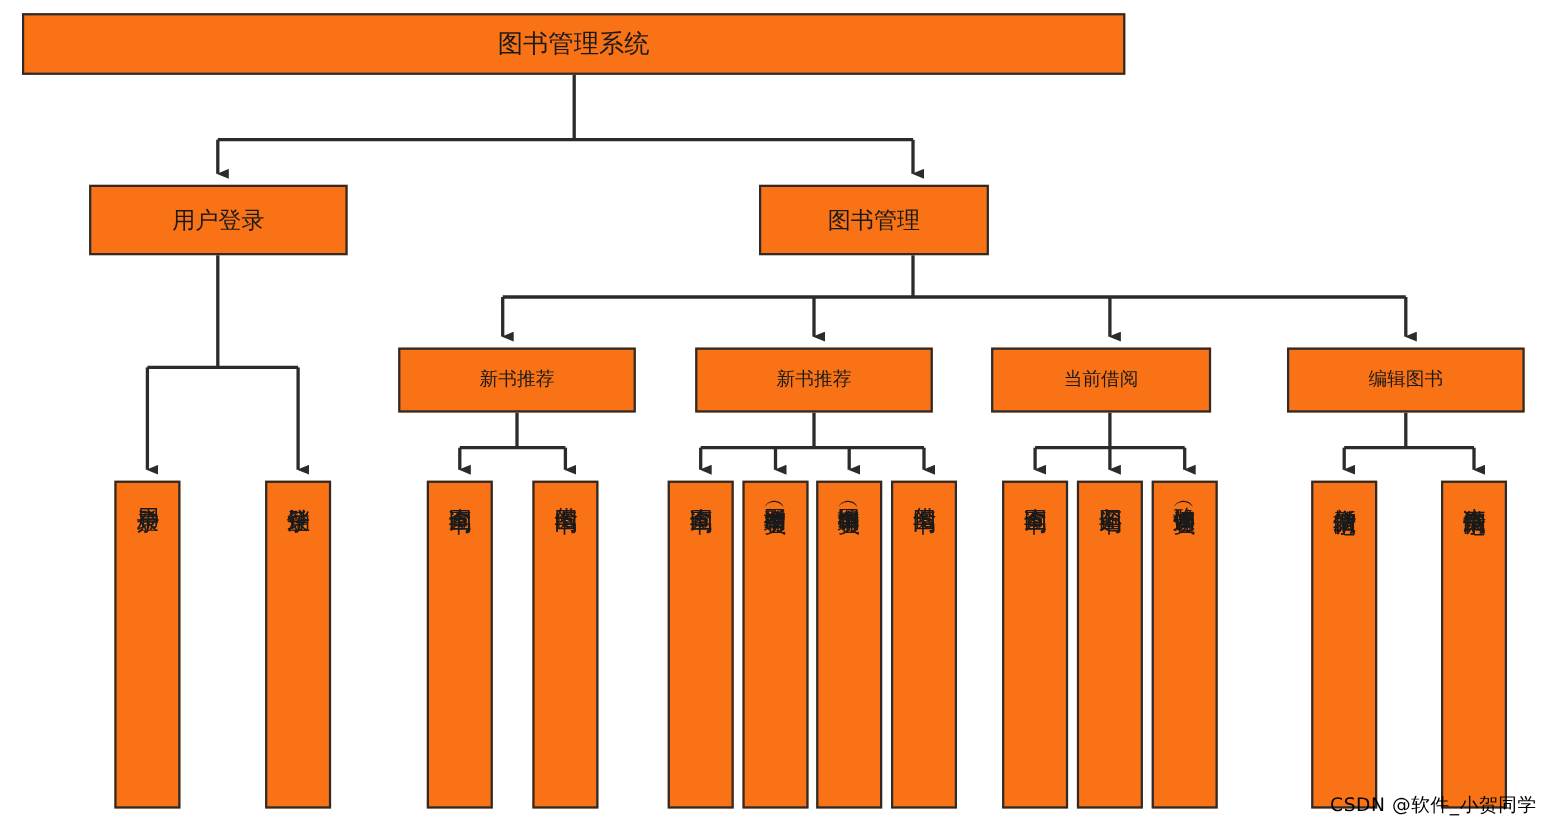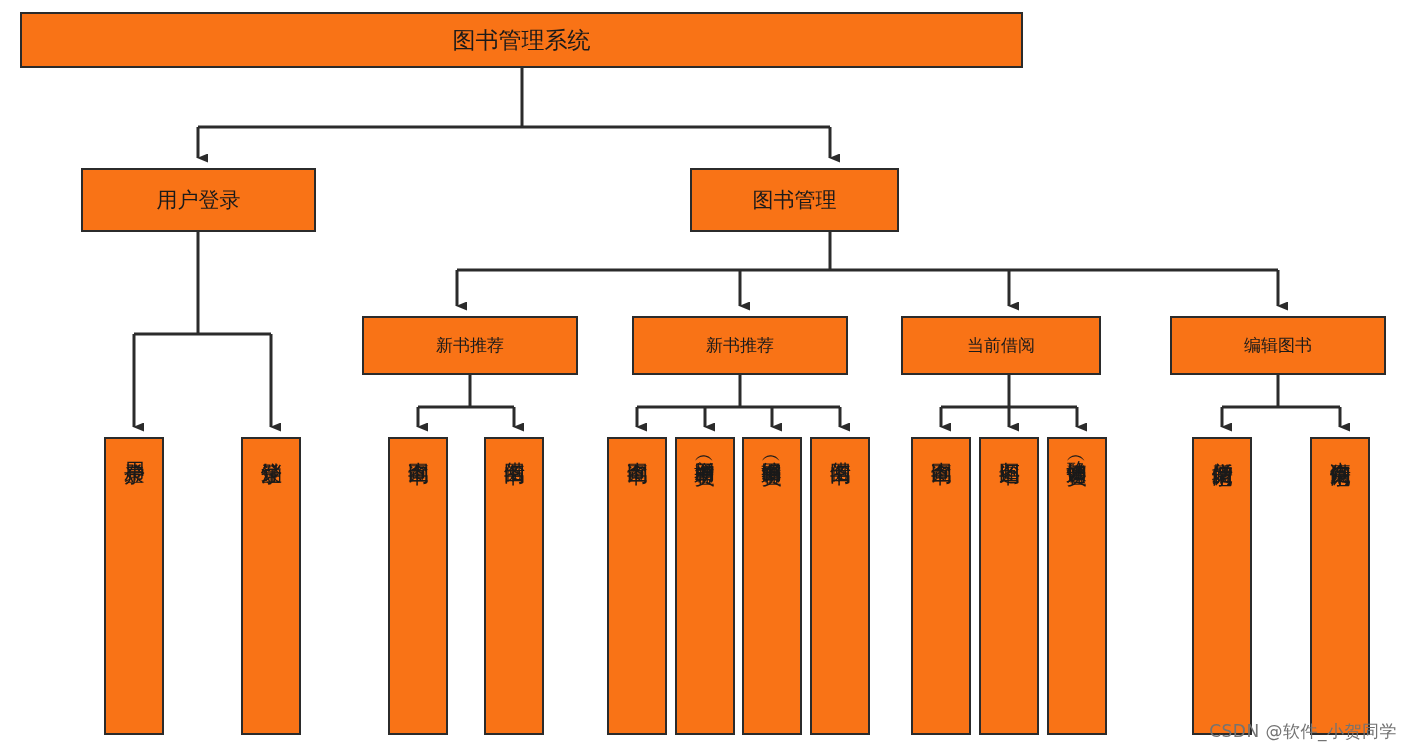--- a/index.html
+++ b/index.html
@@ -63,21 +63,21 @@
     white-space: nowrap;
   }
   .node-leaf.leaf-tall .label {
     font-size: 20px;
   }
   .watermark {
     position: absolute;
     right: 8px;
     bottom: 4px;
     font-size: 17px;
-    color: #737373;
+    color: #000000;
     letter-spacing: 0.5px;
     white-space: nowrap;
   }
 </style>
 </head>
 <body>
 
 <div id="stage">
 
   <svg class="connectors" viewBox="0 0 1405 747" xmlns="http://www.w3.org/2000/svg">

